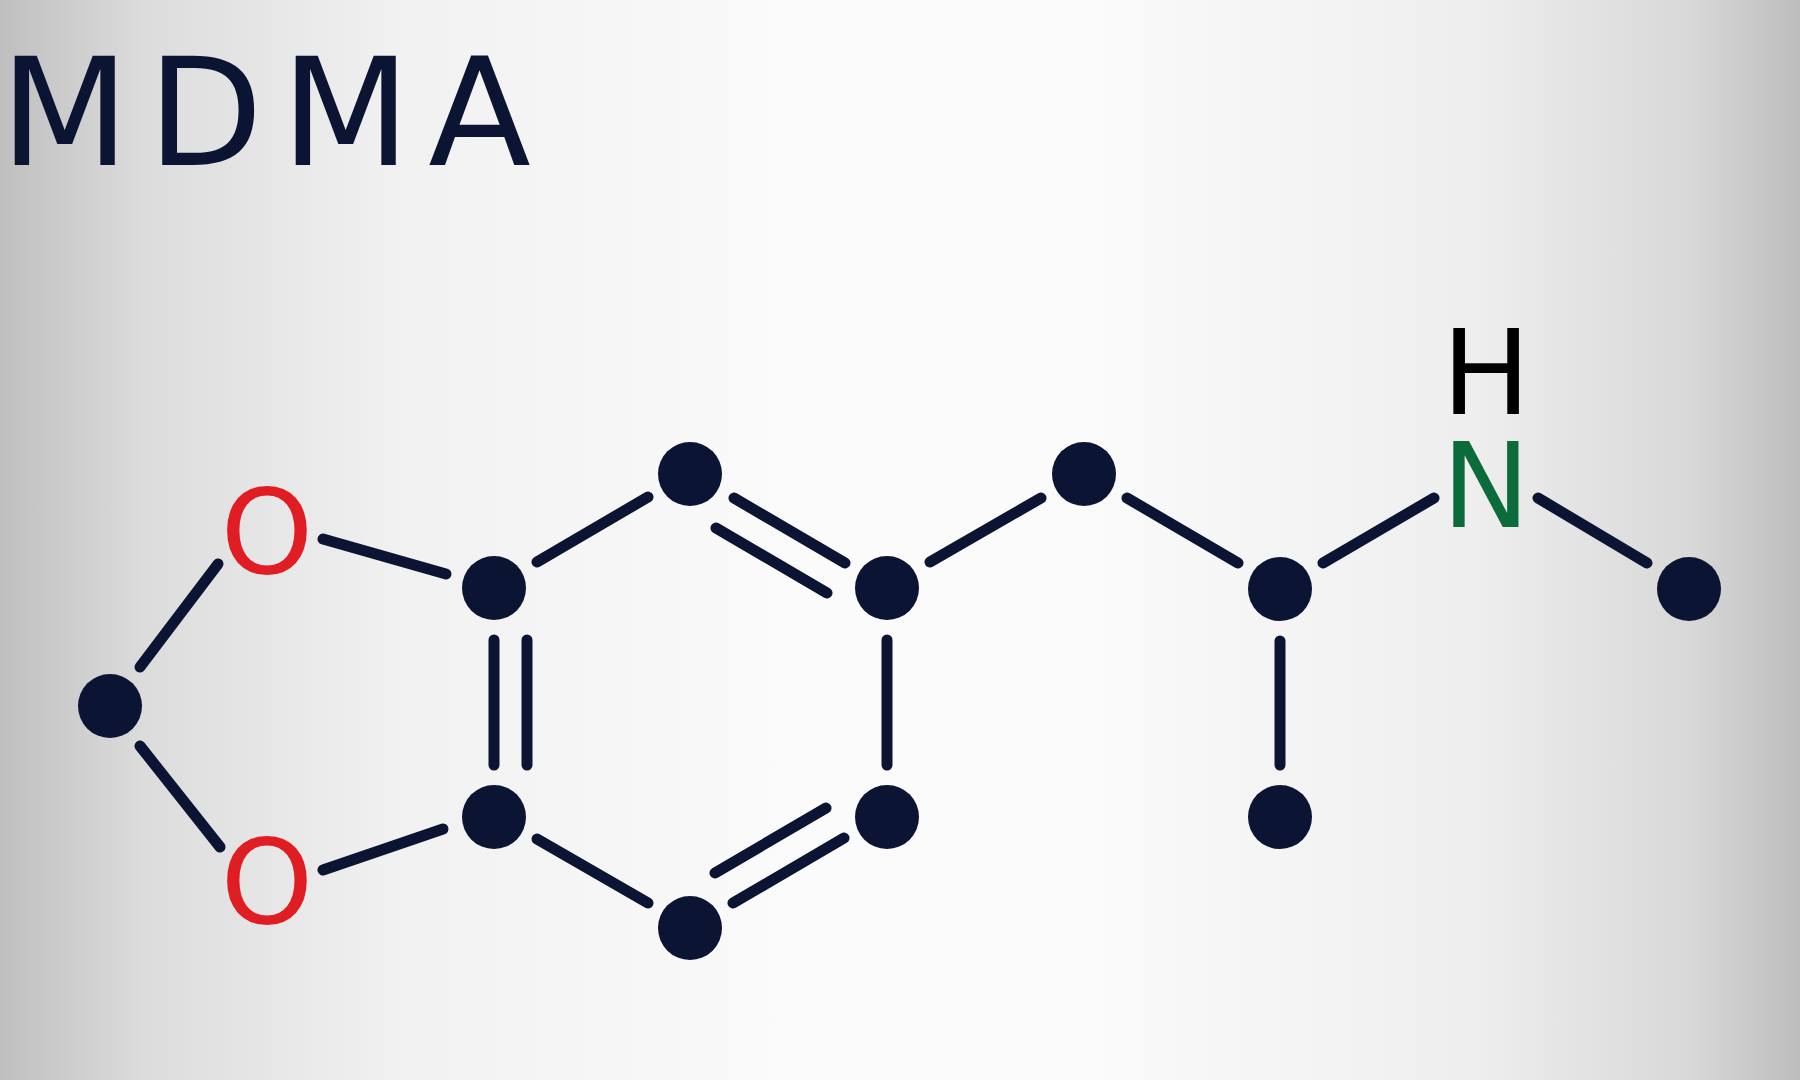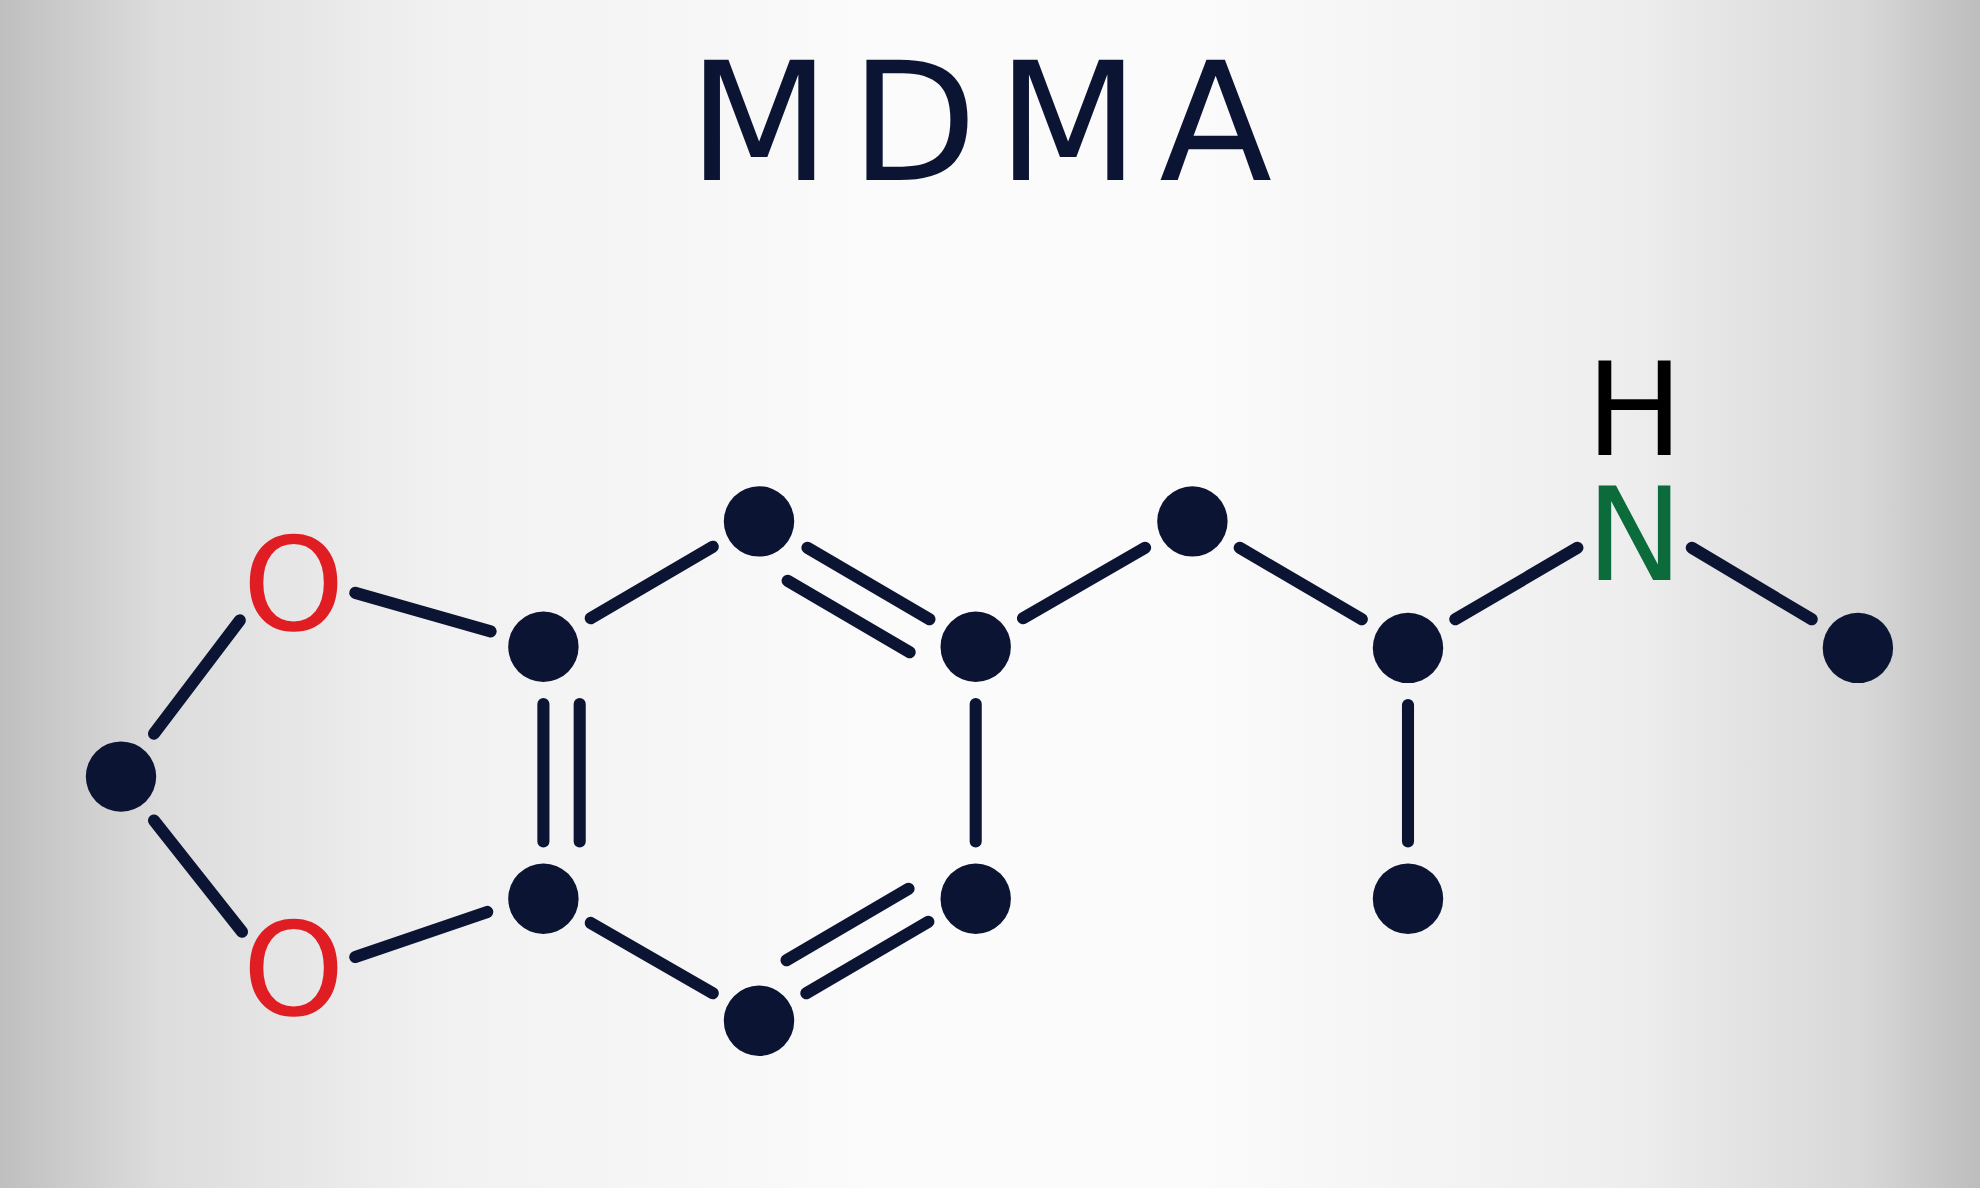--- a/index.html
+++ b/index.html
@@ -4,21 +4,21 @@
 <style>
   html, body { margin: 0; padding: 0; }
   body {
     width: 1800px; height: 1080px; overflow: hidden;
     background: linear-gradient(to right, #bfbfbf 0%, #dcdcdc 8%, #f1f1f1 22%, #fbfbfb 45%, #fbfbfb 60%, #eeeeee 82%, #d8d8d8 94%, #bdbdbd 100%);
     position: relative;
     font-family: "DejaVu Sans", "Liberation Sans", sans-serif;
   }
   .title {
     position: absolute; left: 0; width: 1800px; top: 38px;
-    text-align: center; font-size: 150px; line-height: 150px;
+    text-align: left; font-size: 150px; line-height: 150px;
     color: #0b1433; letter-spacing: 18px; font-weight: normal;
   }
   svg { position: absolute; left: 0; top: 0; }
   .bond { stroke: #0b1433; stroke-width: 11; stroke-linecap: round; fill: none; }
   .atom { fill: #0b1433; }
   .label { font-family: "DejaVu Sans", "Liberation Sans", sans-serif; font-size: 118px; text-anchor: middle; dominant-baseline: central; }
 </style>
 </head>
 <body>
 

